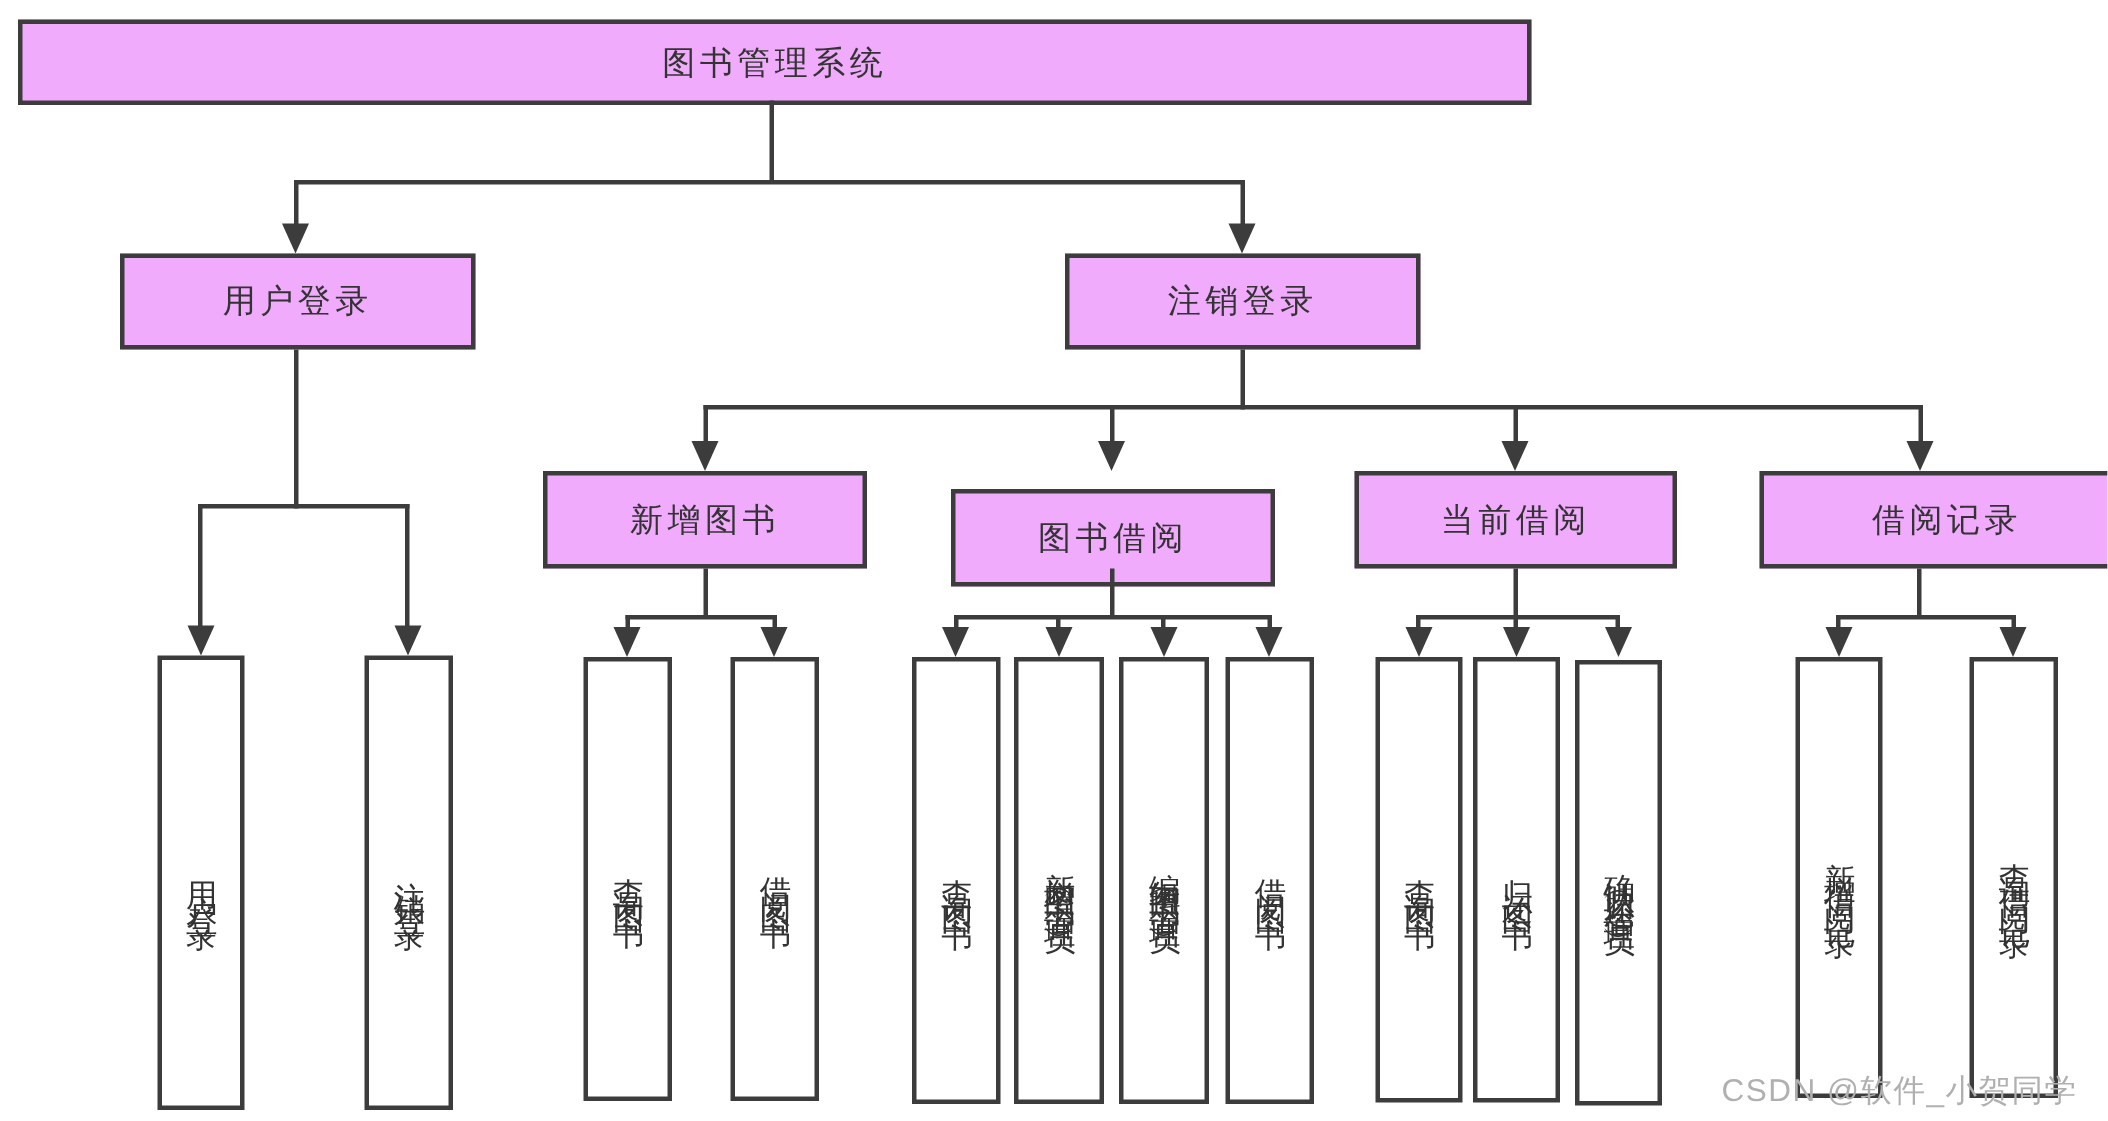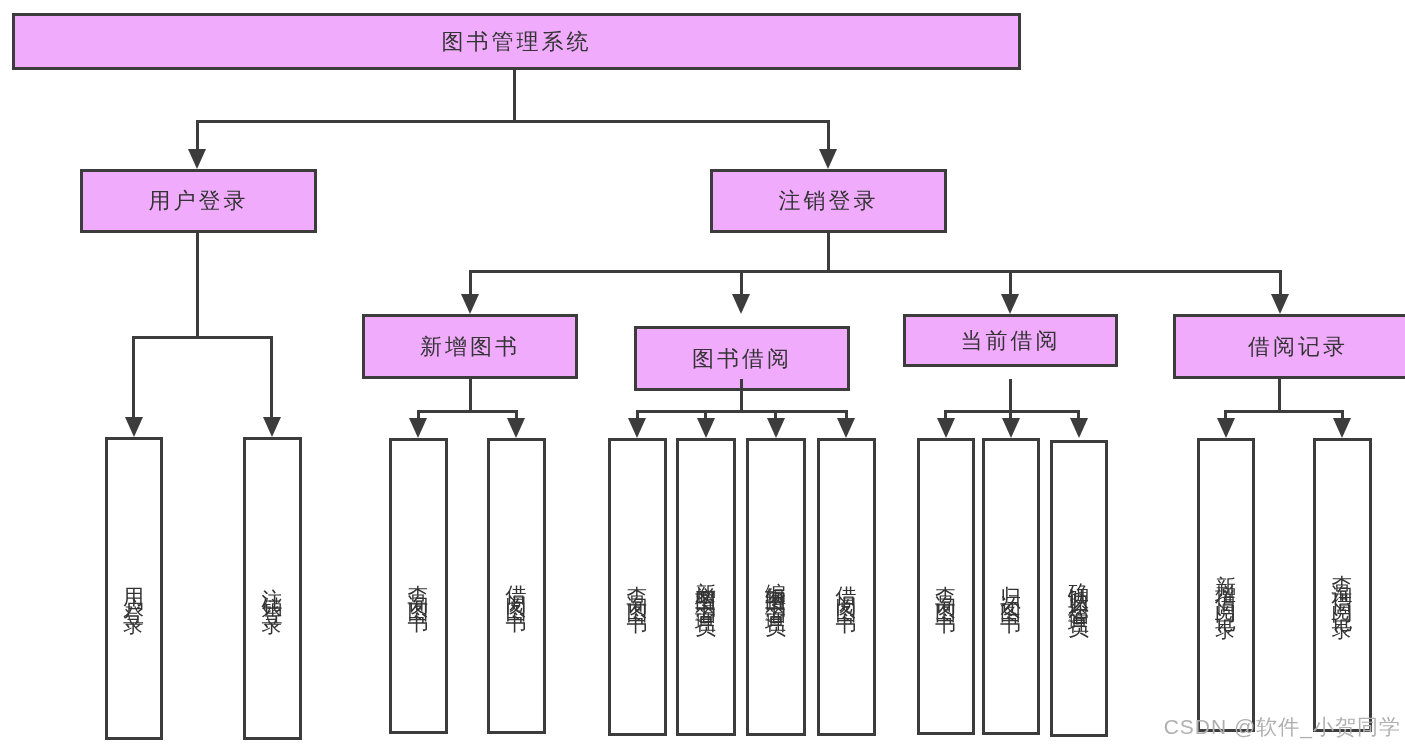--- a/index.html
+++ b/index.html
@@ -35,21 +35,21 @@
   .leaf.long .vtext{letter-spacing:5px;}
   
   .vl{position:absolute;width:3px;background:var(--line);}
   .hl{position:absolute;height:3px;background:var(--line);}
   .arr{
     position:absolute;width:0;height:0;
     border-left:9px solid transparent;border-right:9px solid transparent;
     border-top:20px solid var(--line);
   }
   .watermark{
-    position:absolute;right:4px;bottom:6px;
+    position:absolute;right:20px;bottom:6px;
     font-size:21px;color:var(--wm);letter-spacing:1px;
     white-space:nowrap;
   }
 </style>
 </head>
 <body>
 
 <div class="canvas">
 
   <div class="node" style="left:12px;top:13px;width:1009px;height:57px;">
@@ -94,21 +94,21 @@
   <div class="arr" style="left:732px;top:294px;"></div>
   <div class="arr" style="left:1001px;top:294px;"></div>
   <div class="arr" style="left:1271px;top:294px;"></div>
 
   <div class="node" style="left:362px;top:314px;width:216px;height:65px;">
     <span>新增图书</span>
   </div>
   <div class="node" style="left:634px;top:314px;width:216px;height:65px;margin-top:12px;">
     <span>图书借阅</span>
   </div>
-  <div class="node" style="left:903px;top:314px;width:215px;height:53px;">
+  <div class="node" style="left:903px;top:314px;width:215px;height:65px;">
     <span>当前借阅</span>
   </div>
   <div class="node" style="left:1173px;top:314px;width:250px;height:65px;">
     <span>借阅记录</span>
   </div>
 
   <div class="vl" style="left:469px;top:379px;height:33px;"></div>
   <div class="hl" style="left:417px;top:410px;width:101px;"></div>
   <div class="vl" style="left:417px;top:410px;height:10px;"></div>
   <div class="vl" style="left:515px;top:410px;height:10px;"></div>

